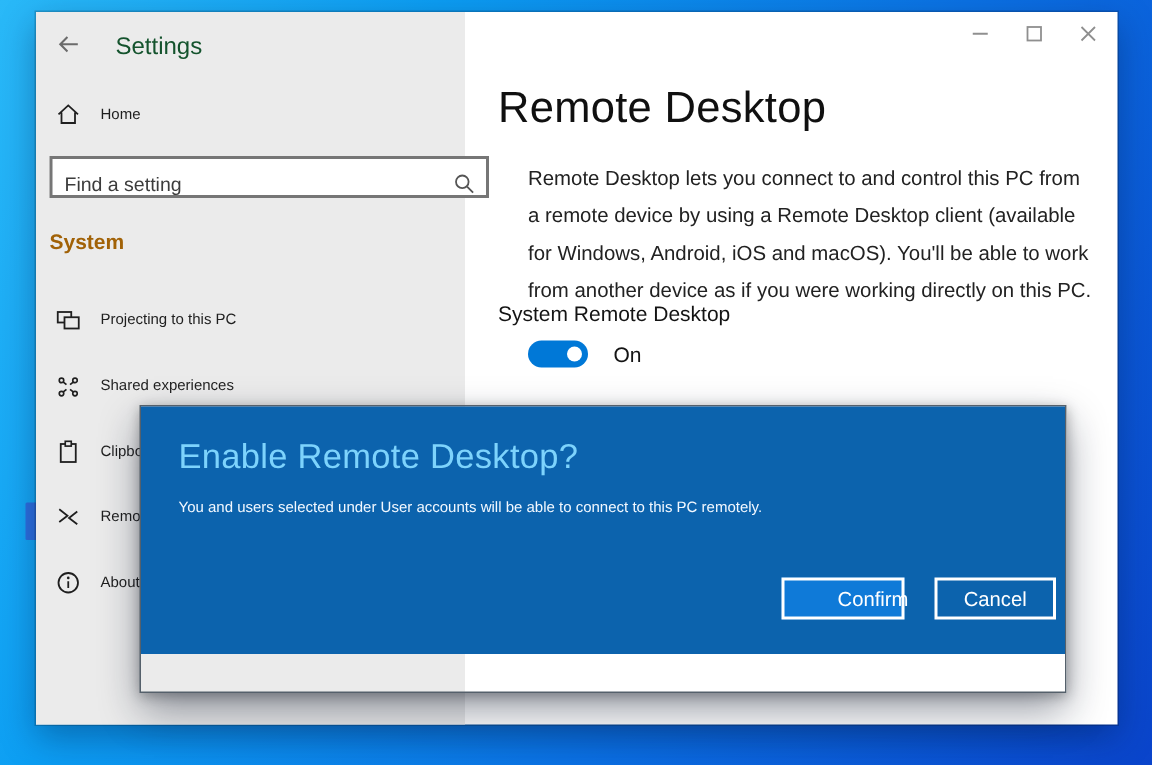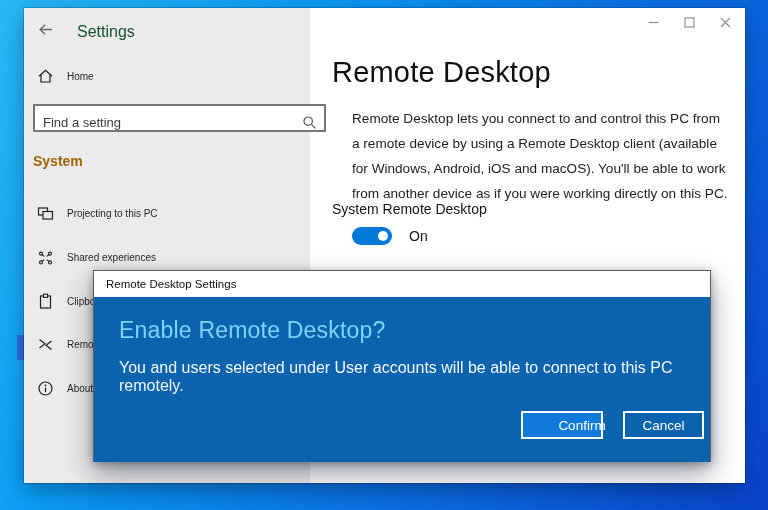--- a/index.html
+++ b/index.html
@@ -54,21 +54,21 @@
   
   .dialog { position:absolute; left:93px; top:270px; width:618px; height:192px;
             border:1px solid #55606b;
             box-shadow:0 12px 26px rgba(15,25,45,.42), 0 2px 8px rgba(0,0,0,.30); }
   .dialog-titlebar { height:26px; background:#ffffff; display:flex; align-items:center;
                      padding-left:12px; cursor:default; }
   .dialog-title { font-size:11.5px; color:#111; }
   .dialog-body { position:relative; height:165px; background:#0c63ad; }
   .dialog-heading { position:absolute; left:25px; top:20px; font-size:23px; font-weight:300;
                     color:#7dd3fc; letter-spacing:.2px; }
-  .dialog-message { position:absolute; left:25px; top:62px; font-size:16px; color:#f2f8ff; }
+  .dialog-message { position:absolute; left:25px; top:62px; font-size:10px; color:#f2f8ff; }
   .dlg-btn { position:absolute; top:114px; height:28px; border:2px solid #ffffff;
              color:#fff; font-family:inherit; font-size:13.5px; cursor:pointer;
              display:flex; align-items:center; justify-content:center; }
   .dlg-btn.confirm { left:427px; width:82px; background:#0f7ad8;padding-left:40px; }
   .dlg-btn.cancel  { left:529px; width:81px; background:transparent; }
 </style>
 </head>
 <body>
 
 <div class="stage">
@@ -168,23 +168,20 @@
     <div class="toggle-label">System Remote Desktop</div>
     <div class="toggle-row">
       <div class="toggle">
         <div class="knob"></div>
       </div>
       <span class="toggle-state">On</span>
     </div>
   </div>
 
   <div class="dialog">
-    <div class="dialog-titlebar">
-      <span class="dialog-title">Remote Desktop Settings</span>
-    </div>
     <div class="dialog-body">
       <div class="dialog-heading">Enable Remote Desktop?</div>
       <div class="dialog-message">You and users selected under User accounts will be able to connect to this PC remotely.</div>
       <button class="dlg-btn confirm">Confirm</button>
       <button class="dlg-btn cancel">Cancel</button>
     </div>
   </div>
 </div>
 
 </body></html>

